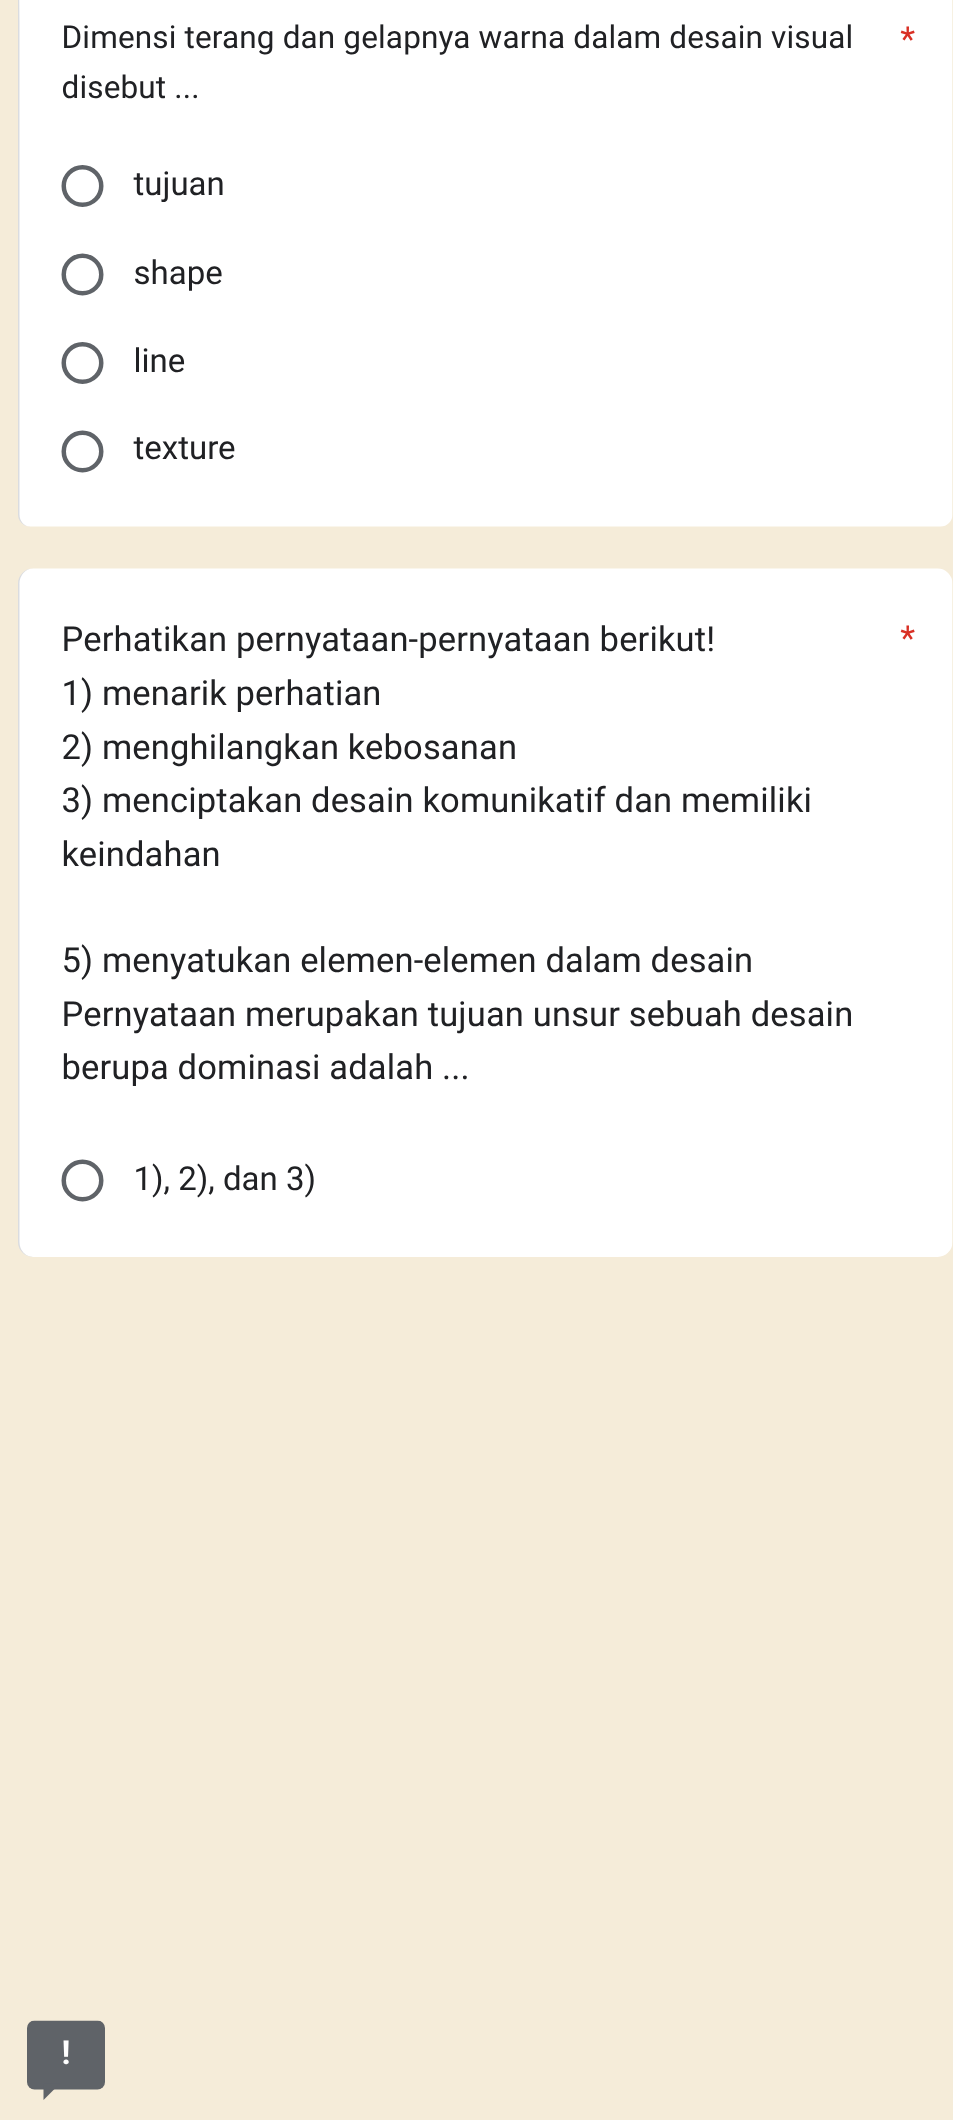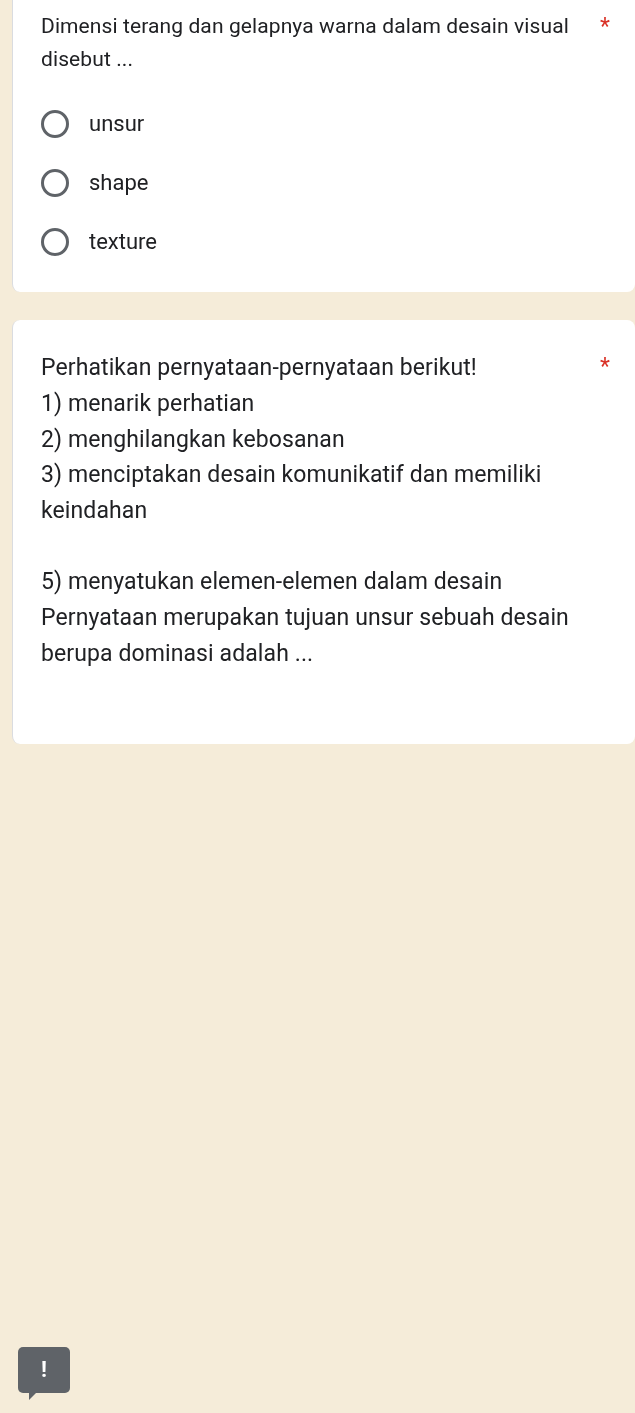--- a/index.html
+++ b/index.html
@@ -20,20 +20,21 @@
       padding: 30px 25px 35px 28px;
       border-left: 1px solid #dadce0;
     }
     .card-first {
       border-top-left-radius: 0;
       border-top-right-radius: 0;
       padding-top: 10px;
     }
     .card-spacing {
       margin-top: 28px;
+      border-radius: 10px;
     }
     .question-header {
       display: flex;
       align-items: flex-start;
       margin-bottom: 30px;
     }
     .question-text {
       font-size: 21px;
       color: #202124;
       line-height: 1.55;
@@ -119,25 +120,29 @@
 <body>
 
 <div class="card card-first">
   <div class="question-header">
     <div class="question-text">Dimensi terang dan gelapnya  warna dalam desain visual disebut ...</div>
     <div class="required-asterisk">*</div>
   </div>
   <div class="options-list">
     <div class="option-row">
       <div class="radio-circle"></div>
-      <div class="option-label">unsur</div>
+      <div class="option-label">tujuan</div>
     </div>
     <div class="option-row">
       <div class="radio-circle"></div>
       <div class="option-label">shape</div>
+    </div>
+    <div class="option-row">
+      <div class="radio-circle"></div>
+      <div class="option-label">line</div>
     </div>
     <div class="option-row">
       <div class="radio-circle"></div>
       <div class="option-label">texture</div>
     </div>
   </div>
 </div>
 
 <div class="card card-spacing">
   <div class="question-body-wrapper">
@@ -145,18 +150,24 @@
       <span>Perhatikan pernyataan-pernyataan berikut!</span><br>
       <span>1) menarik perhatian</span><br>
       <span>2) menghilangkan kebosanan</span><br>
       <span>3) menciptakan desain komunikatif dan memiliki keindahan</span><br>
       <br>
       <span>5) menyatukan elemen-elemen dalam desain</span><br>
       <span> Pernyataan merupakan tujuan unsur sebuah desain berupa dominasi adalah ...</span>
     </div>
     <div class="required-asterisk">*</div>
   </div>
+  <div class="options-list q2-options">
+    <div class="option-row">
+      <div class="radio-circle"></div>
+      <div class="option-label">1), 2), dan 3)</div>
+    </div>
+  </div>
 </div>
 
 <div class="feedback-button">
   <span class="feedback-icon-inner">!</span>
   <div class="feedback-tail"></div>
 </div>
 
 </body></html>

